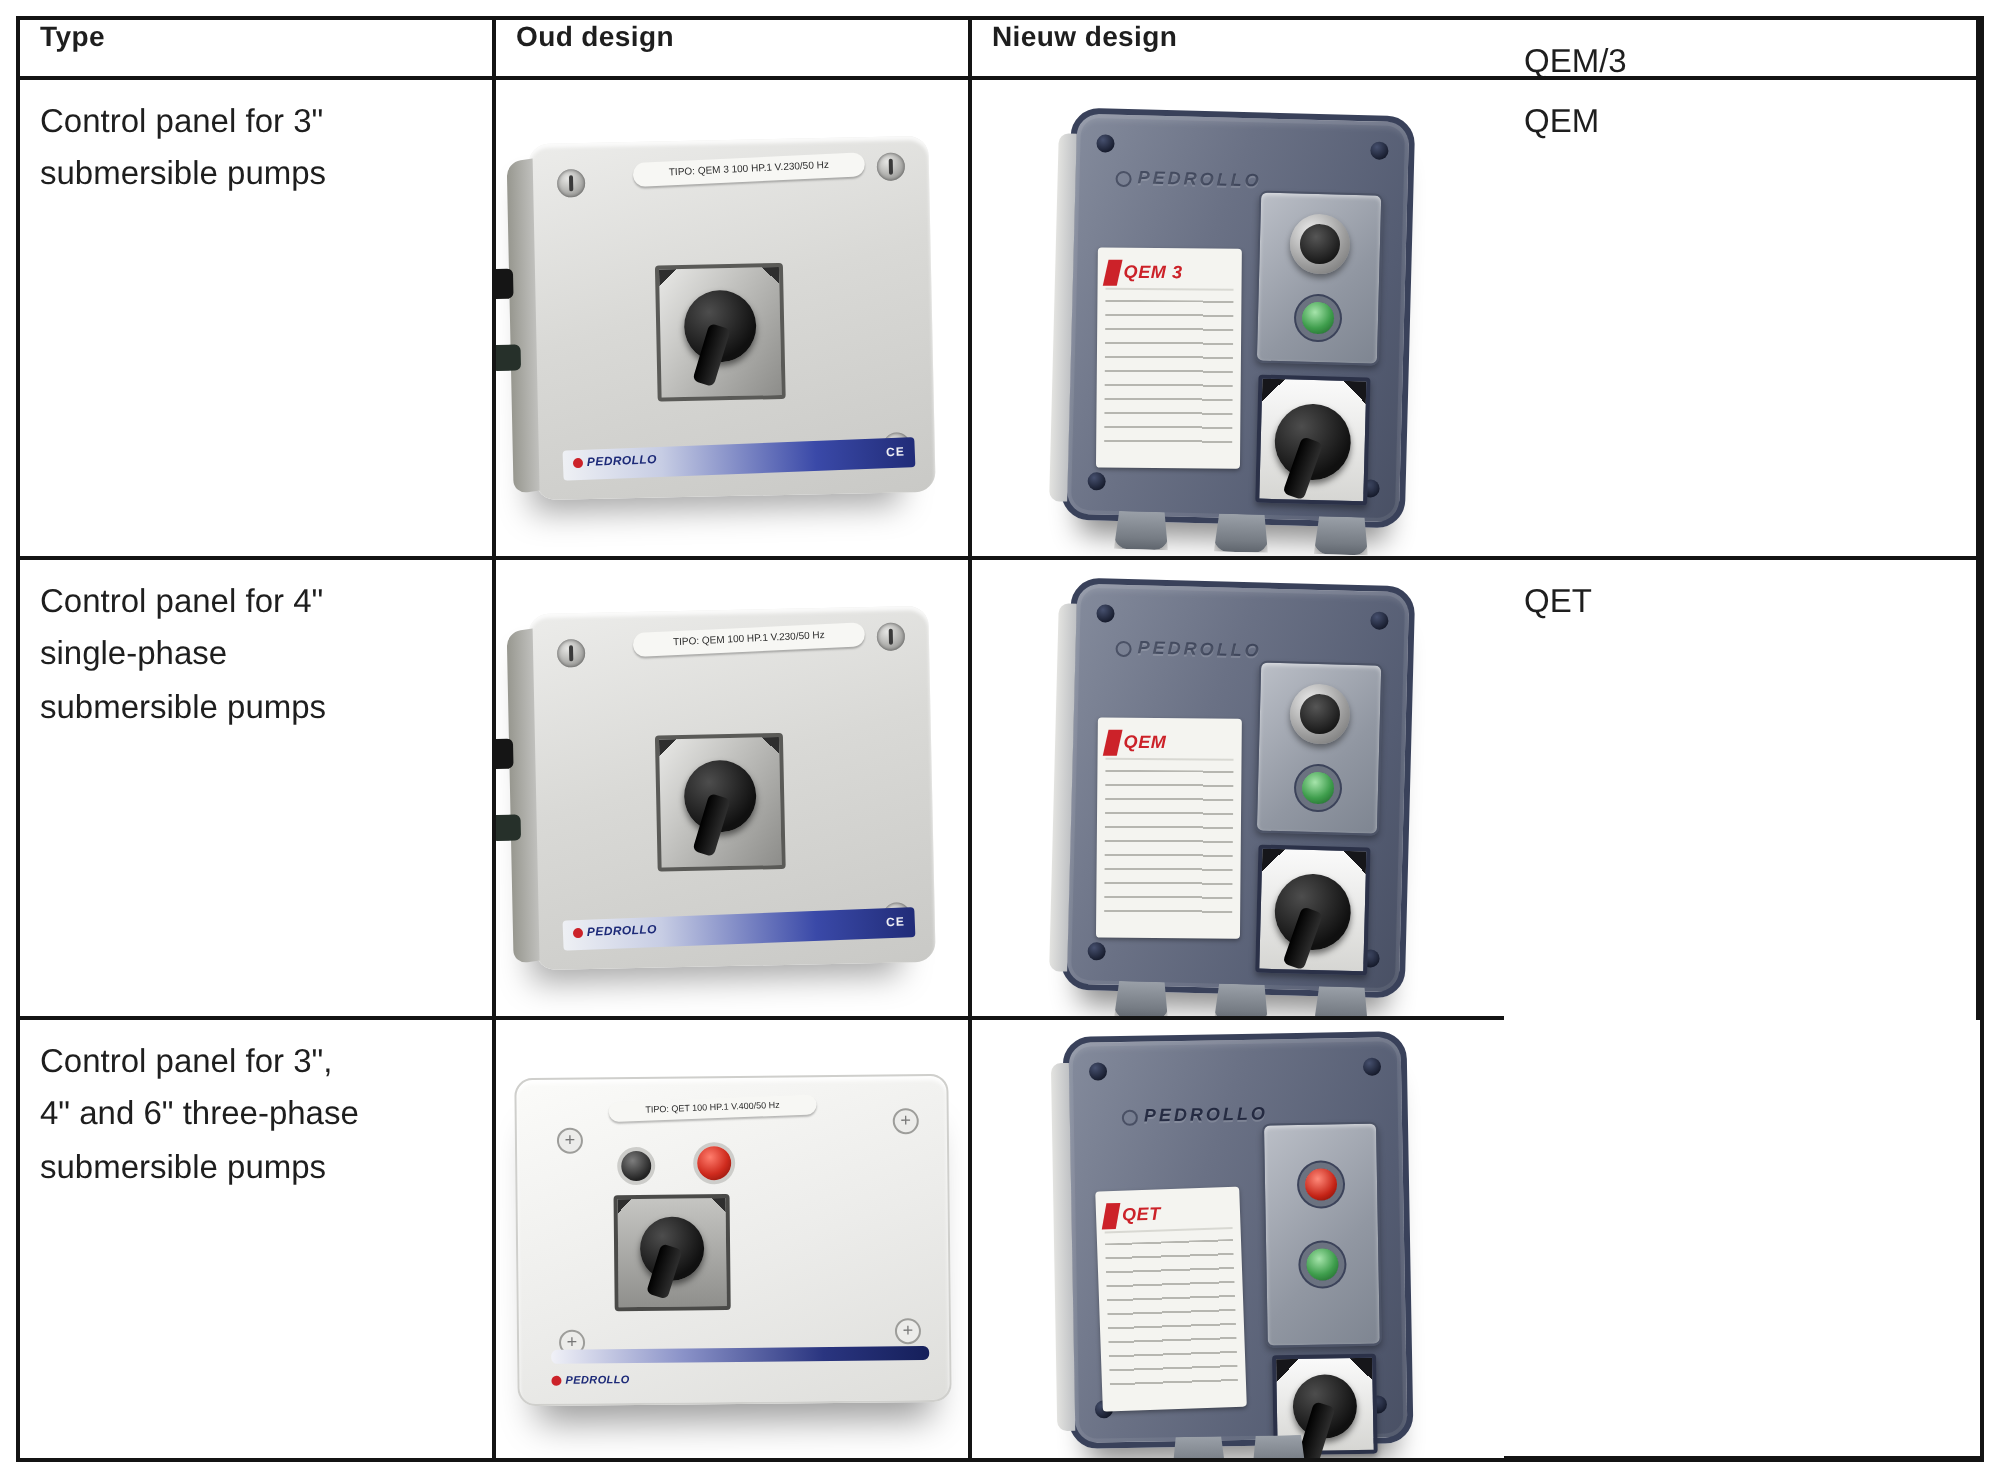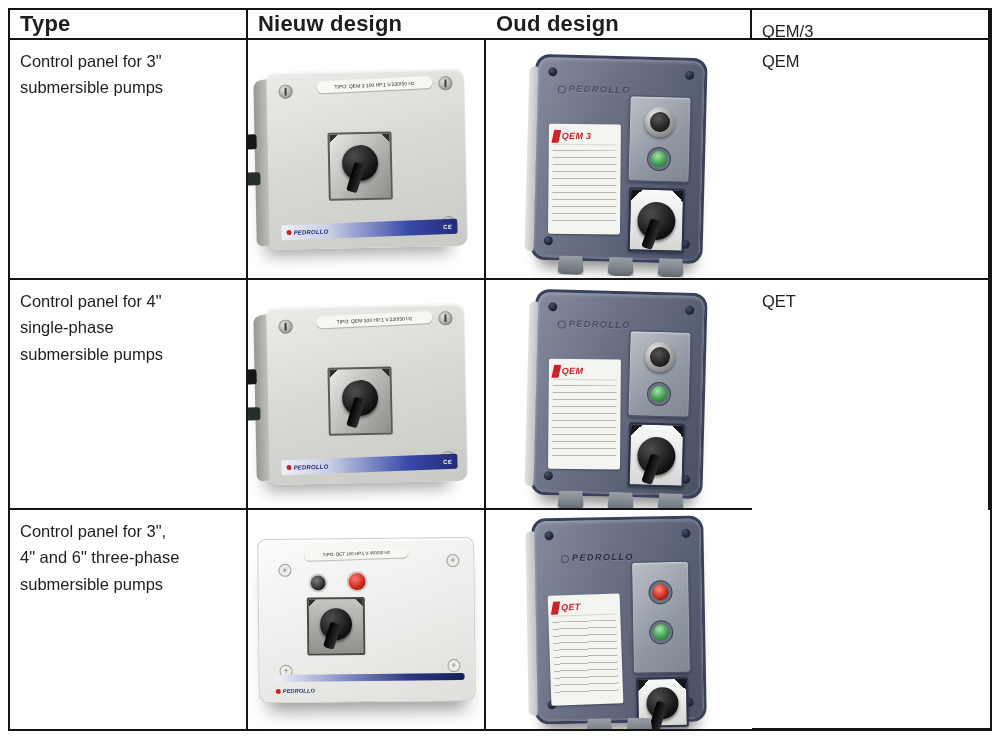--- a/index.html
+++ b/index.html
@@ -7,21 +7,21 @@
 
   .tablewrap{position:absolute;left:8px;top:8px;width:984px;height:723px;box-sizing:border-box;
     border:2px solid #141414;border-bottom-width:3px;background:#fff;}
   .grid{display:grid;width:100%;height:100%;
     grid-template-columns:238px 238px 266px 238px;
     grid-template-rows:30px 240px 230px 219px;}
   .cell{box-sizing:border-box;border-right:2px solid #141414;border-bottom:2px solid #141414;
     overflow:hidden;position:relative;background:#fff;}
   .cell.lastcol{border-right:none;}
   .cell.lastrow{border-bottom:none;}
-  .h{display:flex;align-items:center;padding:0 10px;font-weight:bold;font-size:22px;letter-spacing:.2px;}
+  .h{display:flex;align-items:flex-start;padding:0 10px;font-weight:bold;font-size:14px;letter-spacing:.2px;}
   .c-text{padding:8px 10px;font-size:16.5px;line-height:1.6;}
   .c-text .txt{white-space:pre-line;}
   .c-img{display:flex;align-items:center;justify-content:center;}
 
   
   .photo{position:relative;width:100%;height:100%;display:flex;align-items:center;justify-content:center;}
   .oldbox{position:relative;width:200px;height:178px;border-radius:10px;transform:rotate(-1.2deg);
     background:linear-gradient(165deg,#ececea 0%,#d9d9d6 45%,#c9c9c6 100%);
     box-shadow:-10px 14px 16px -8px rgba(0,0,0,.35), inset 0 2px 2px rgba(255,255,255,.8);}
   .oldside{position:absolute;left:-11px;top:8px;bottom:4px;width:13px;border-radius:7px 0 0 7px;
@@ -129,25 +129,25 @@
 </style>
 </head>
 <body>
 
 <div class="tablewrap">
   <div class="grid">
 
     <div class="cell h">
         <span>Type</span>
       </div>
+    <div class="cell h">
+        <span>Oud design</span>
+      </div>
     <div class="cell h lastcol">
         <span>Nieuw design</span>
-      </div>
-    <div class="cell h">
-        <span>Oud design</span>
       </div>
 
     <div class="cell c-text"><span class="txt">QEM/3</span></div>
     <div class="cell c-text"><span class="txt">Control panel for 3"
 submersible pumps</span></div>
 
     <div class="cell c-img">
       <div class="photo">
         <div class="oldbox">
           <div class="oldside"></div>

